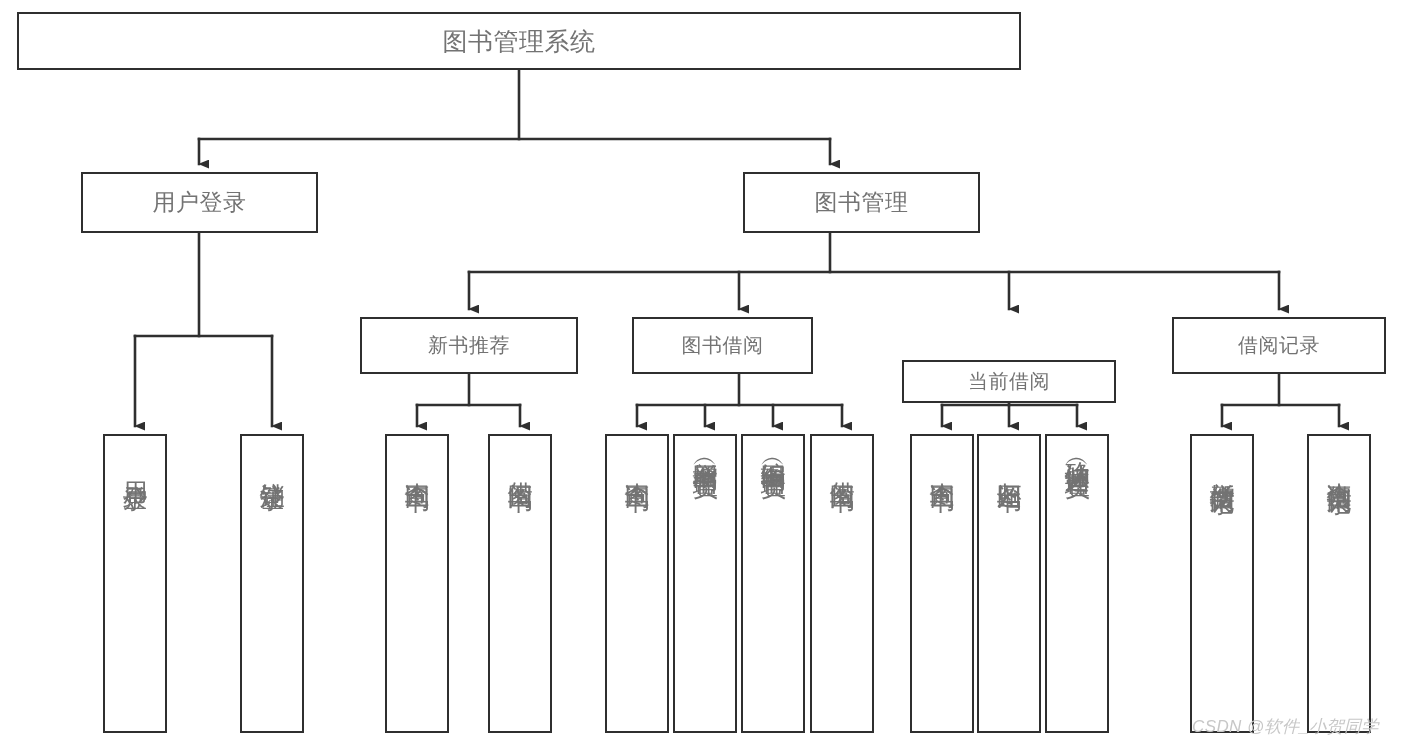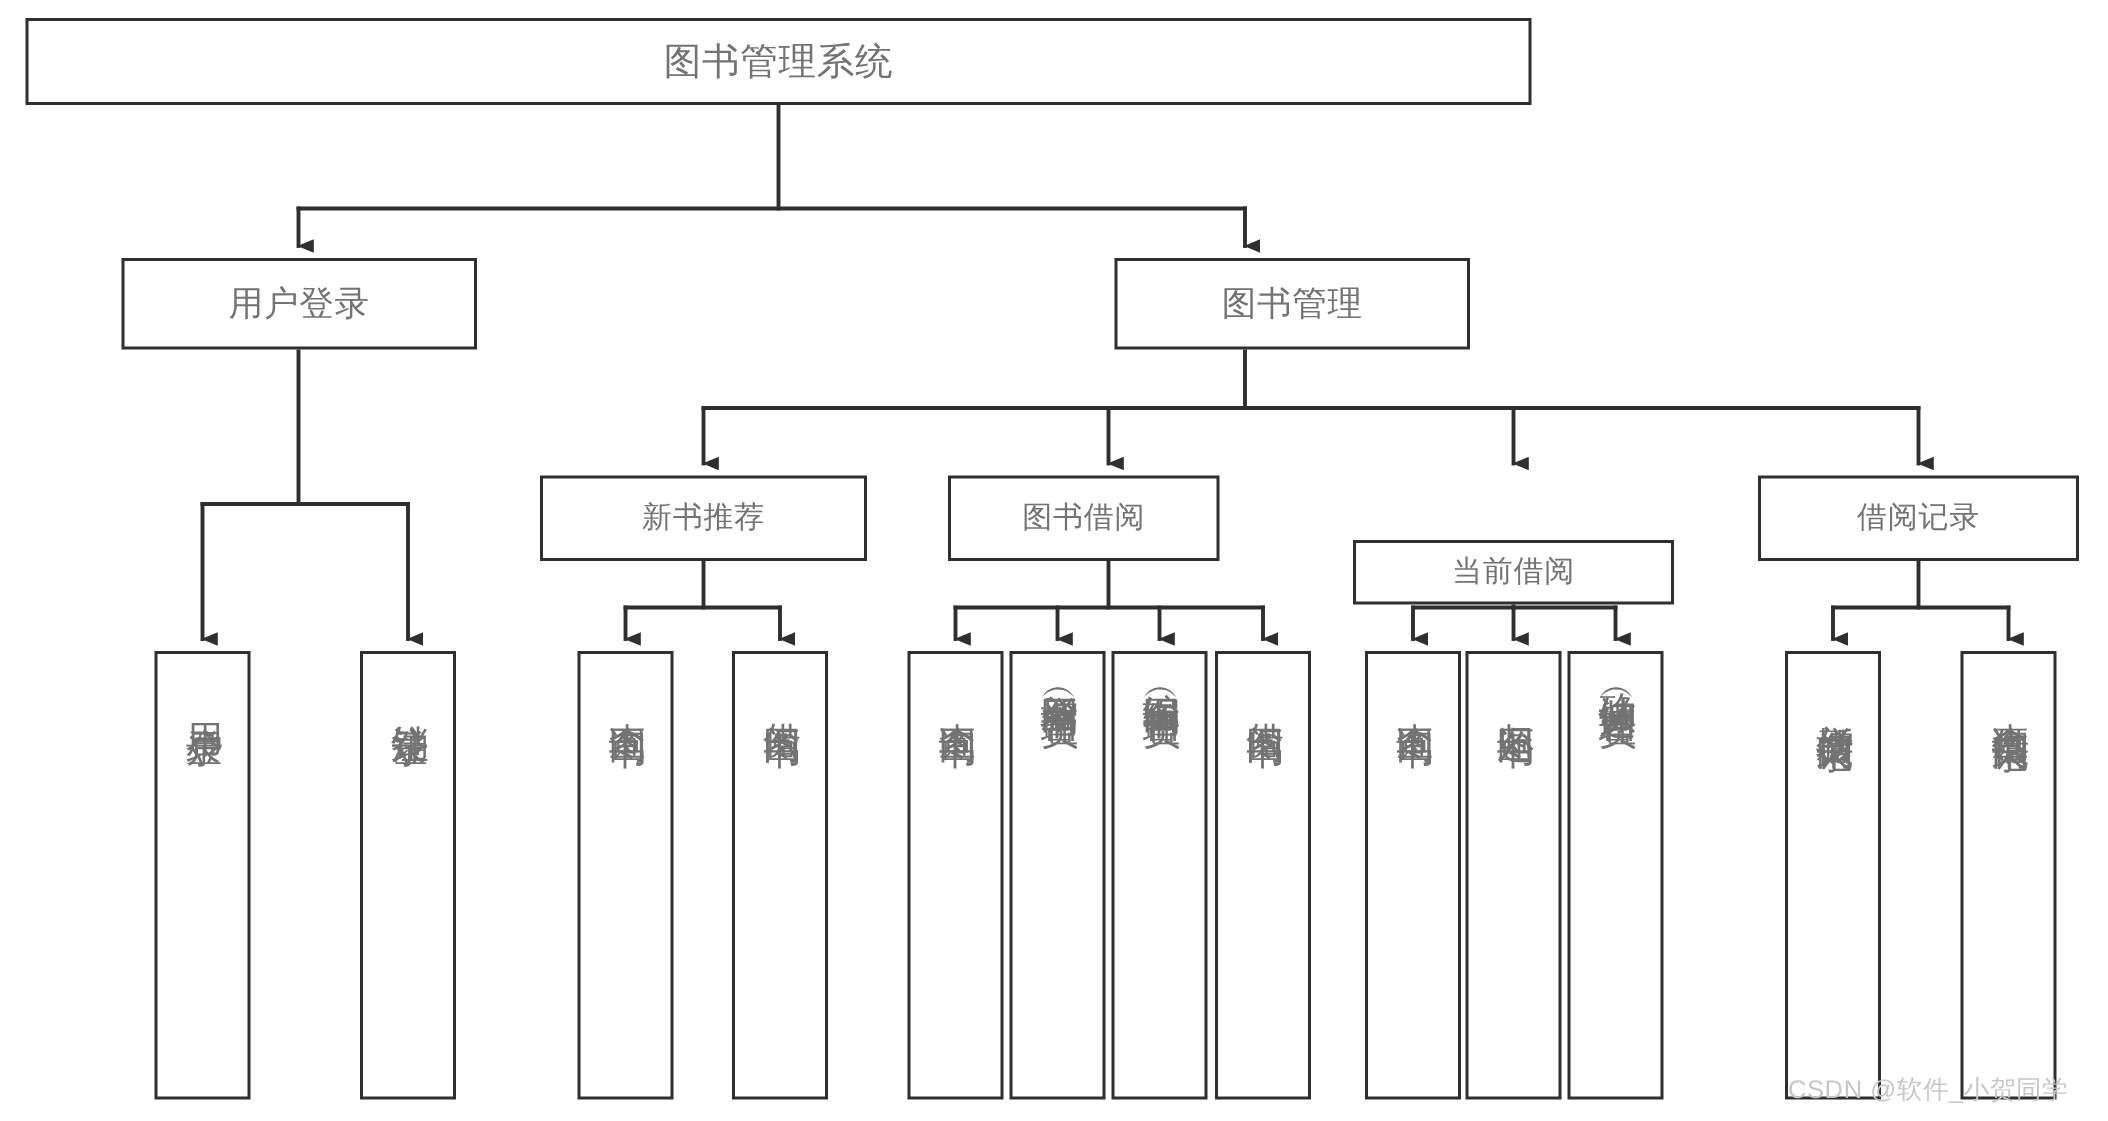--- a/index.html
+++ b/index.html
@@ -204,15 +204,15 @@
     <span class="label">确认归还（管理员）</span>
   </div>
 
   <div class="node leaf" style="left:1190px; top:434px; width:64px; height:299px;">
     <span class="label">新增借阅记录</span>
   </div>
   <div class="node leaf" style="left:1307px; top:434px; width:64px; height:299px;">
     <span class="label">查询借阅记录</span>
   </div>
 
-  <div class="watermark" style="left:1192px; top:715px;">CSDN @软件_小贺同学</div>
+  <div class="watermark" style="left:1192px; top:715px;font-style:italic;">CSDN @软件_小贺同学</div>
 
 </div>
 
 </body></html>

